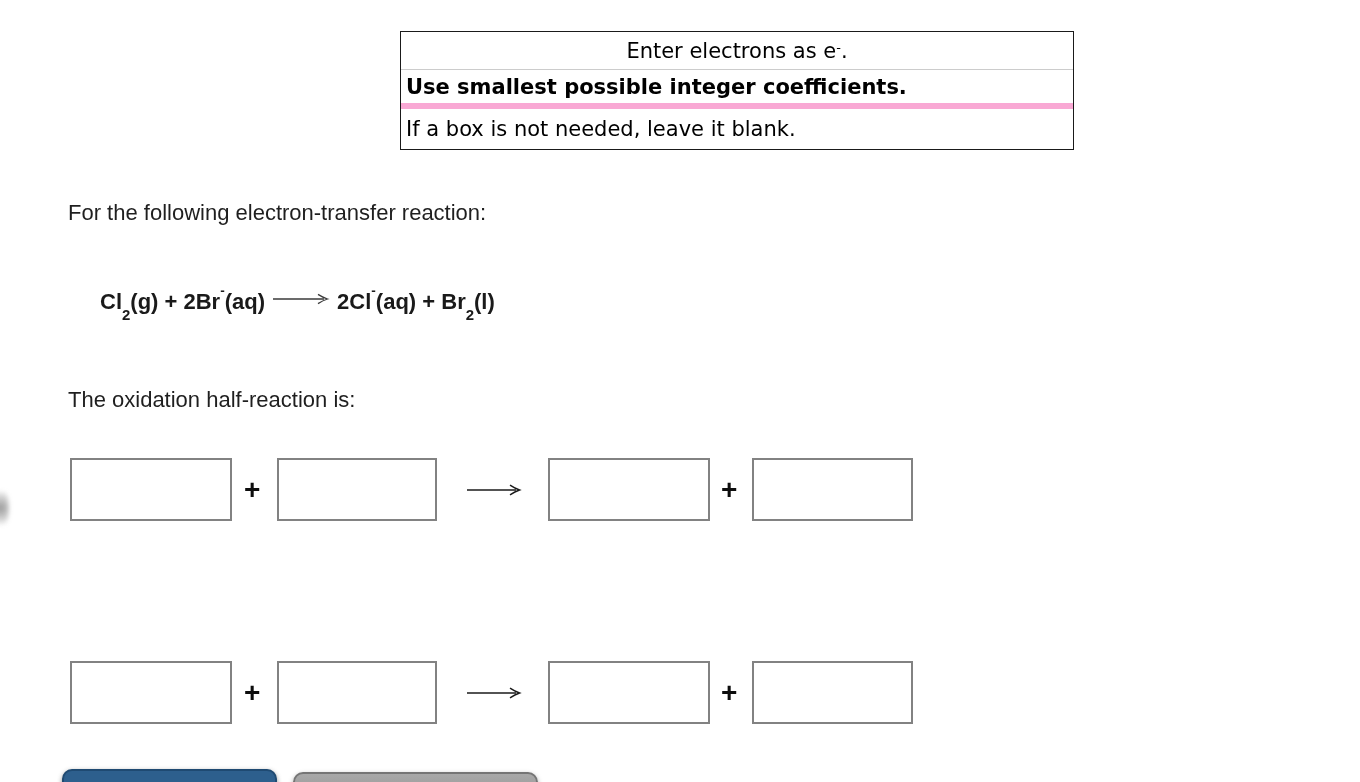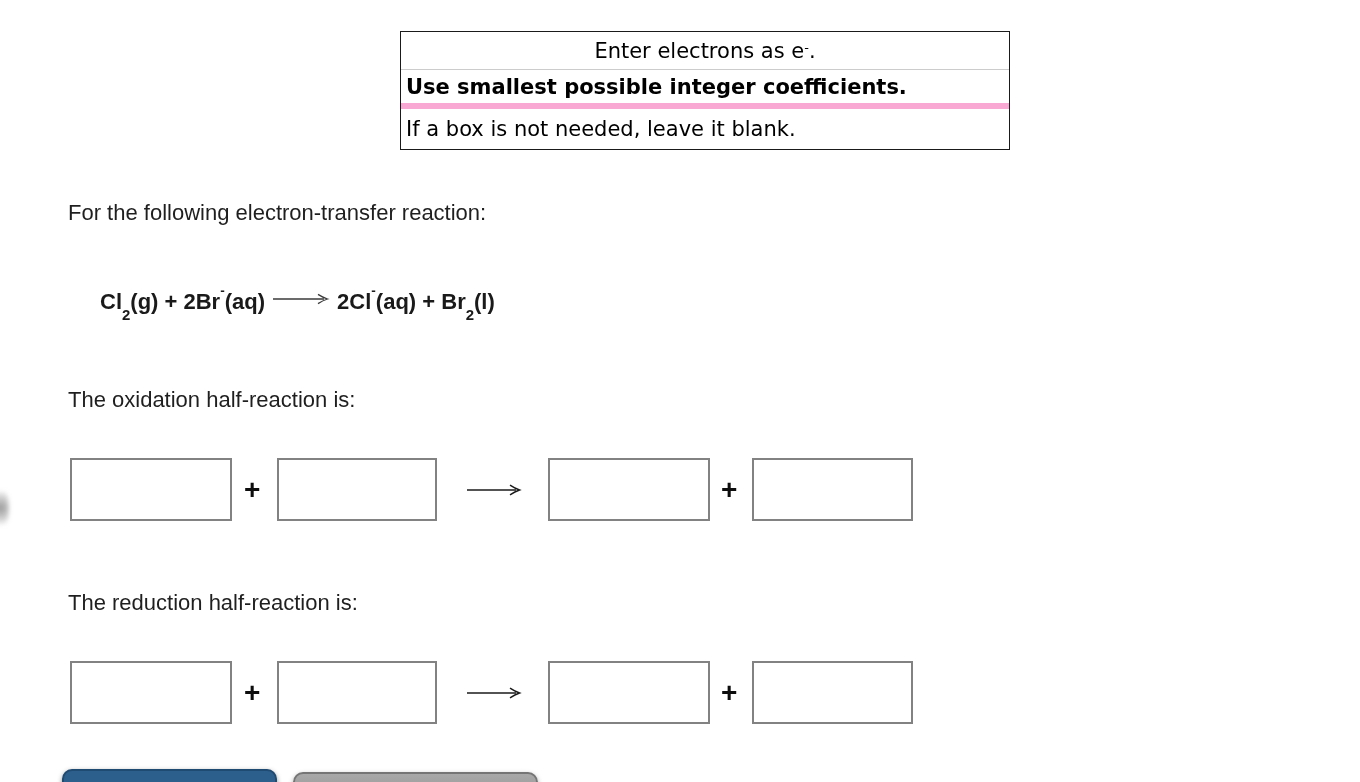--- a/index.html
+++ b/index.html
@@ -3,21 +3,21 @@
 <meta charset="utf-8">
 <style>
   * { margin: 0; padding: 0; box-sizing: border-box; }
   html, body { width: 1360px; height: 782px; background: #ffffff; }
   body { position: relative; overflow: hidden; font-family: "Liberation Sans", sans-serif; }
 
   .page { position: relative; width: 1360px; height: 782px; background: #fff; }
 
   
   .instructions-box {
-    position: absolute; left: 400px; top: 31px; width: 610px;
+    position: absolute; left: 400px; top: 31px; width: 674px;
     border: 1px solid #1a1a1a;
     font-family: "DejaVu Sans", sans-serif;
     font-size: 21px; color: #000;
     background: #fff;
   }
   .ib-row { display: flex; align-items: center; padding: 0 5px; white-space: nowrap; }
   .ib-row-1 { height: 38px; justify-content: center; border-bottom: 1px solid #cccccc; }
   .ib-row-2 { height: 39px; font-weight: bold; border-bottom: 6px solid #f9a8d4; }
   .ib-row-3 { height: 40px; }
   .ib-sup { font-size: 62%; position: relative; top: -0.45em; }
@@ -123,21 +123,20 @@
     <input class="hr-input b2" type="text" value="" style="">
     <svg class="row-arrow" width="56" height="16" viewBox="0 0 56 16">
       <line x1="1" y1="8" x2="50" y2="8" stroke="#1a1a1a" stroke-width="1.4"></line>
       <path d="M44 3.2 Q49 6.5 53.5 8 Q49 9.5 44 12.8" fill="none" stroke="#1a1a1a" stroke-width="1.4"></path>
     </svg>
     <input class="hr-input b3" type="text" value="" style="">
     <span class="hr-plus p2">+</span>
     <input class="hr-input b4" type="text" value="" style="">
   </div>
 
-  <div class="text-line red-label">The reduction half-reaction is:</div>
 
   <div class="hr-row hr-row-reduction">
     <input class="hr-input b1" type="text" value="" style="">
     <span class="hr-plus p1">+</span>
     <input class="hr-input b2" type="text" value="" style="">
     <svg class="row-arrow" width="56" height="16" viewBox="0 0 56 16">
       <line x1="1" y1="8" x2="50" y2="8" stroke="#1a1a1a" stroke-width="1.4"></line>
       <path d="M44 3.2 Q49 6.5 53.5 8 Q49 9.5 44 12.8" fill="none" stroke="#1a1a1a" stroke-width="1.4"></path>
     </svg>
     <input class="hr-input b3" type="text" value="" style="">

